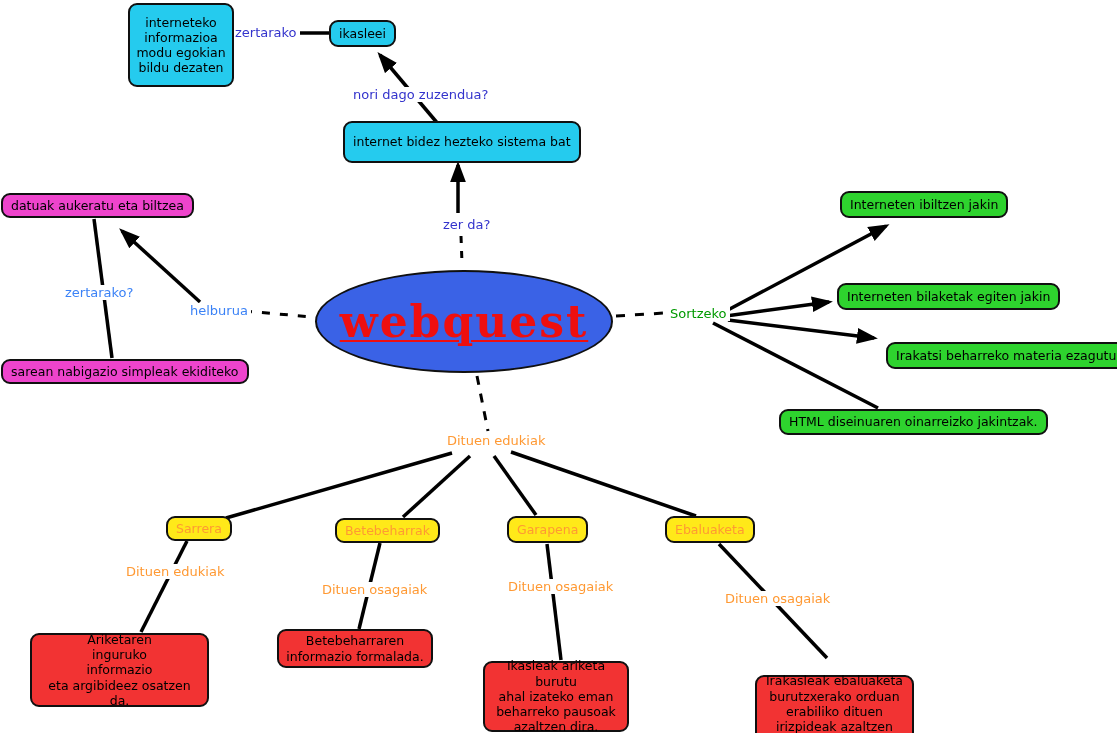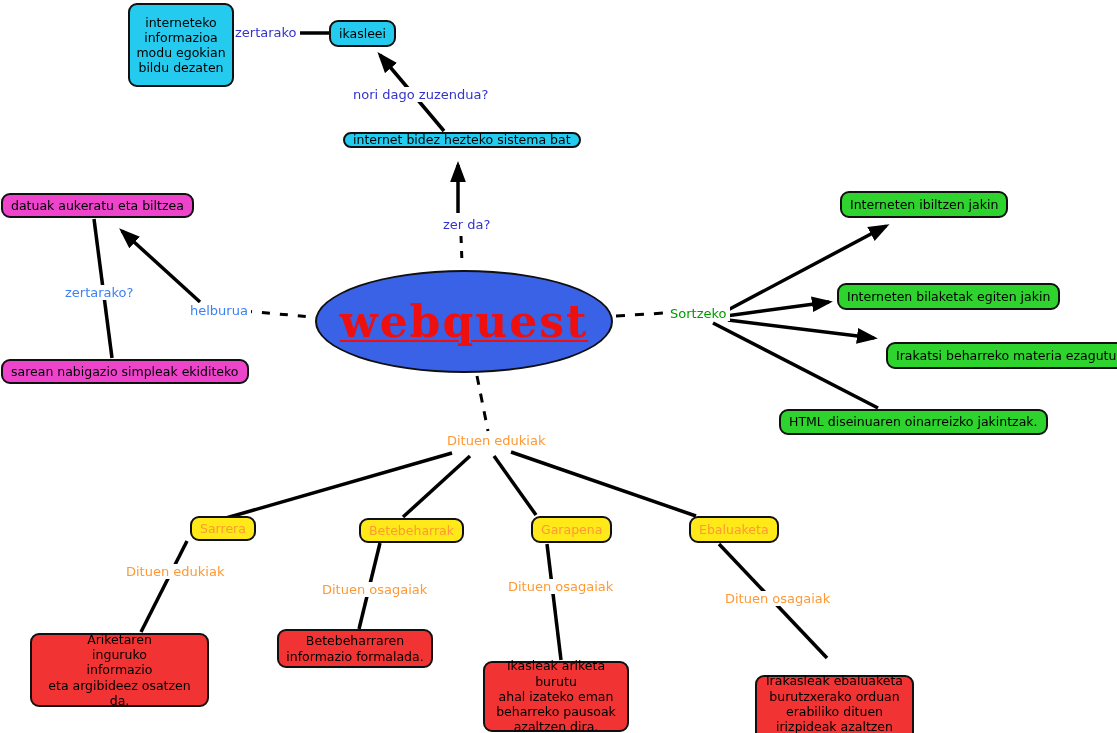--- a/index.html
+++ b/index.html
@@ -8,21 +8,21 @@
   #wires{position:absolute;left:0;top:0;width:1117px;height:733px;}
 
   .node{position:absolute;border:2px solid #101010;border-radius:9px;
         display:flex;align-items:center;justify-content:center;text-align:center;
         font-size:12.5px;line-height:1.22;color:#000;padding:3px 8px;box-sizing:border-box;
         white-space:pre-line;}
   .nowrap{white-space:nowrap;}
   .cyan{background:#25cbee;}
   .magenta{background:#ee44cc;}
   .green{background:#2ed32e;}
-  .yellow{background:#ffe919;color:#ff9933;margin-left:24px;}
+  .yellow{background:#ffe919;color:#ff9933;}
   .red{background:#f23333;}
 
   .lbl{position:absolute;font-size:13px;background:#ffffff;padding:0 3px;white-space:nowrap;}
   .lbl.blue{color:#3333cc;}
   .lbl.pink{color:#3b82f6;}
   .lbl.grn{color:#009900;}
   .lbl.org{color:#ff9933;}
 
   #center-ellipse{position:absolute;left:315px;top:270px;width:298px;height:103px;
         background:#3a62e6;border:2px solid #101010;border-radius:50%;
@@ -68,21 +68,21 @@
     <line x1="380" y1="543" x2="359" y2="629" stroke="#000" stroke-width="3.5"></line>
     <line x1="547" y1="544" x2="561" y2="660" stroke="#000" stroke-width="3.5"></line>
     <line x1="719" y1="544" x2="827" y2="658" stroke="#000" stroke-width="3.5"></line>
   </svg>
 
   <div id="center-ellipse">
     <span class="word">webquest</span>
   </div>
 
   <span class="lbl blue" style="left:440px;top:217px;">zer da?</span>
-  <div class="node cyan nowrap" style="left:343px;top:132px;height:16px;">internet bidez hezteko sistema bat</div>
+  <div class="node cyan nowrap" style="left:343px;top:121px;height:42px;">internet bidez hezteko sistema bat</div>
   <span class="lbl blue" style="left:350px;top:87px;">nori dago zuzendua?</span>
   <div class="node cyan nowrap" style="left:329px;top:20px;height:27px;">ikasleei</div>
   <span class="lbl blue" style="left:232px;top:25px;">zertarako</span>
   <div class="node cyan" style="left:84px;top:3px;width:106px;height:84px;padding:1px 4px;margin-left:44px;">interneteko
 informazioa
 modu egokian
 bildu dezaten</div>
 
   <span class="lbl pink" style="left:187px;top:303px;">helburua</span>
   <div class="node magenta nowrap" style="left:1px;top:193px;height:25px;">datuak aukeratu eta biltzea</div>

